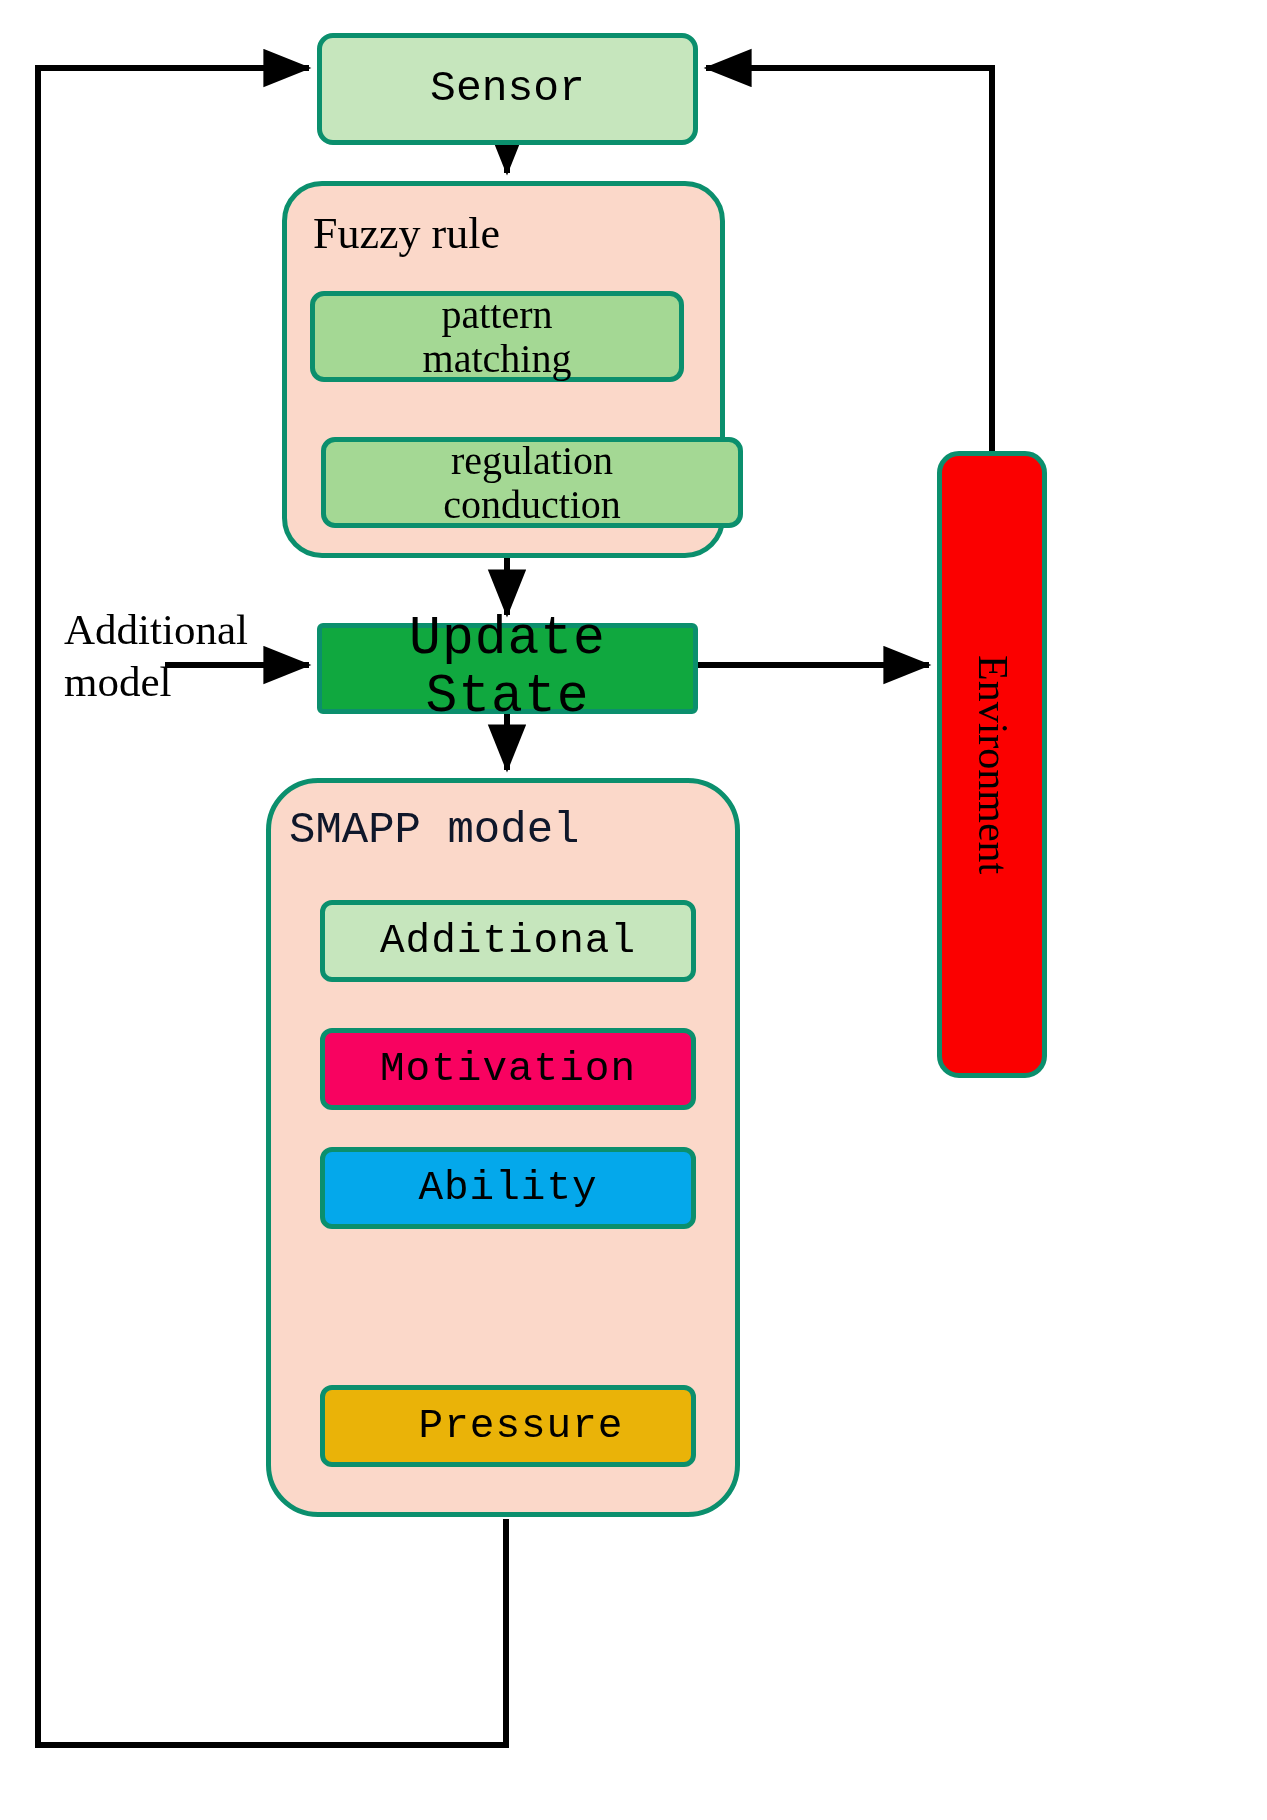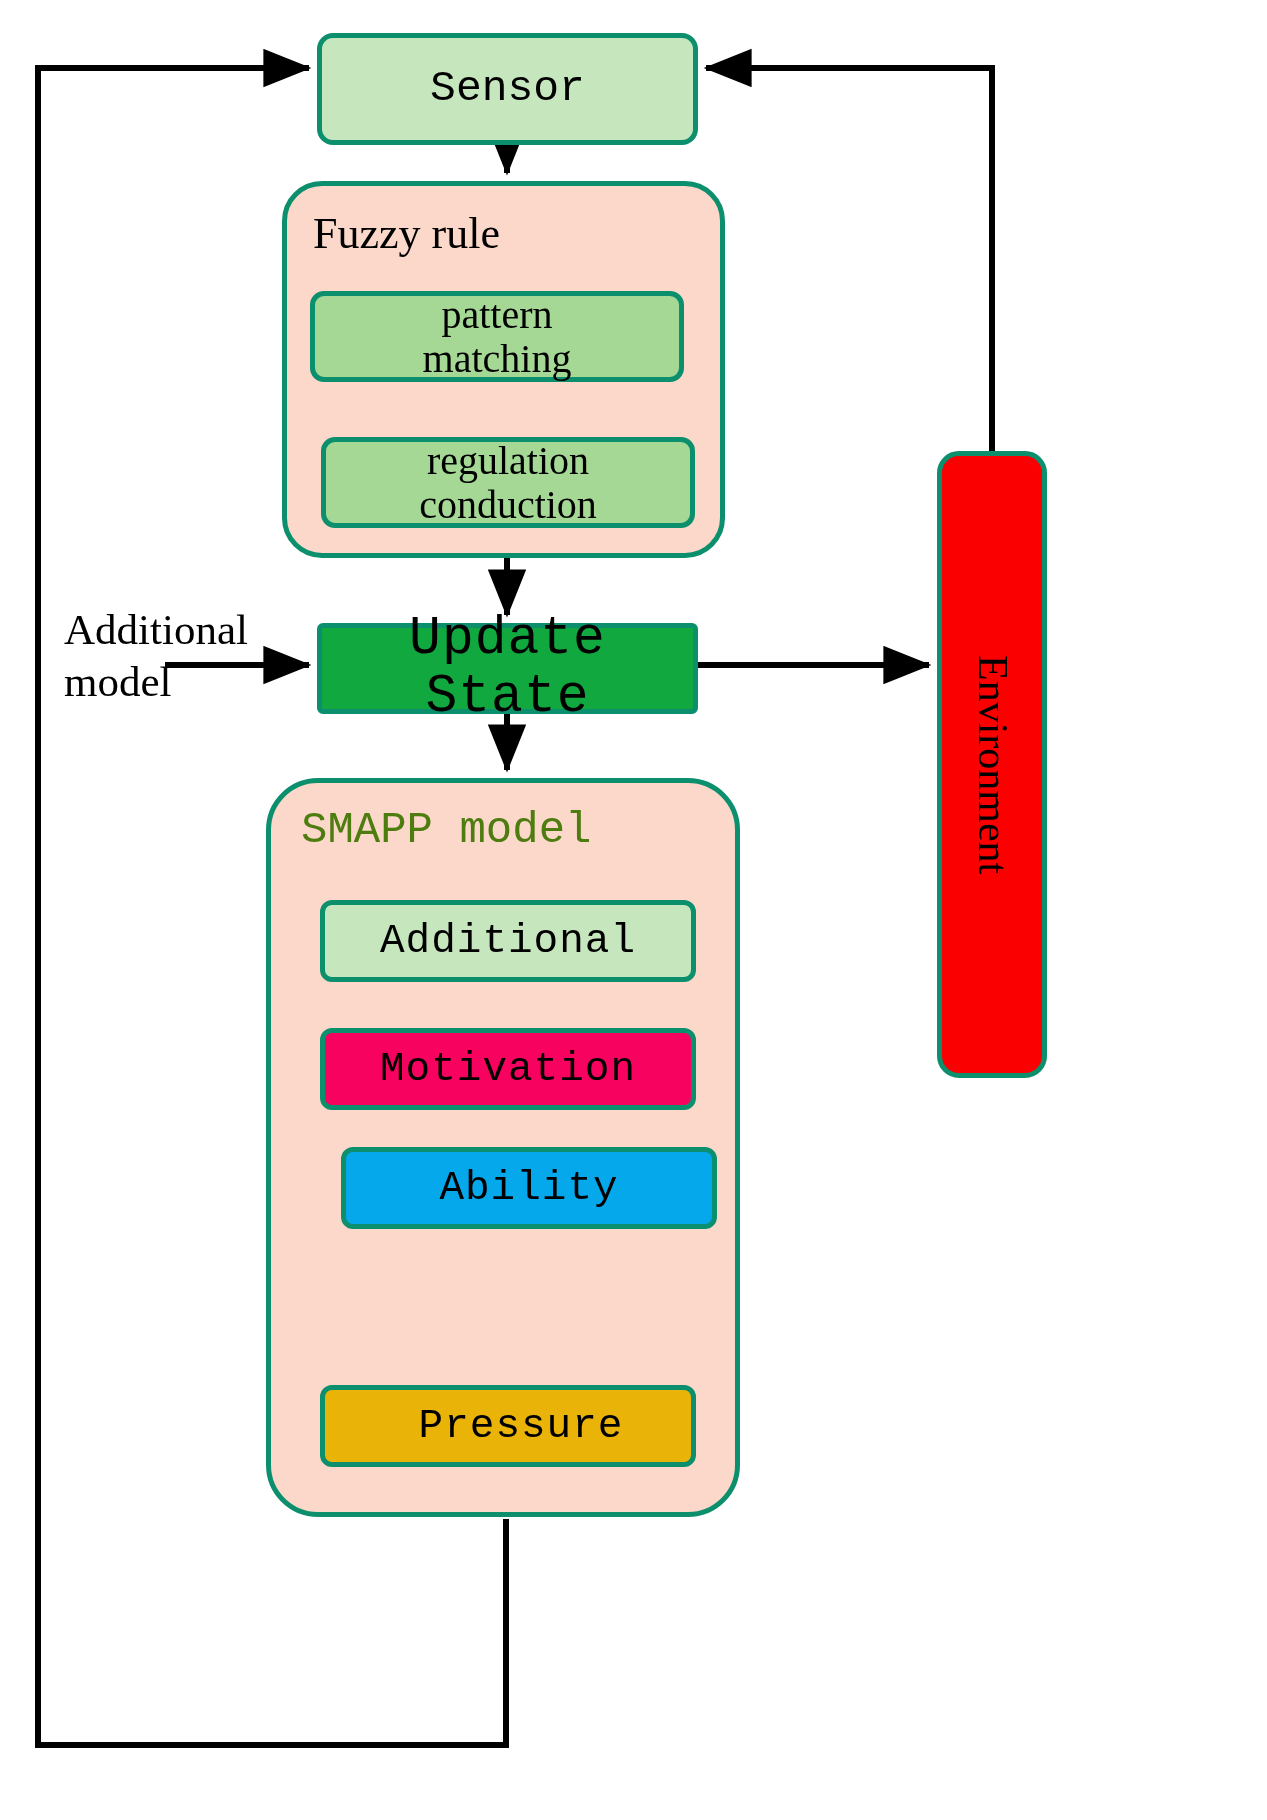--- a/index.html
+++ b/index.html
@@ -55,21 +55,21 @@
   }
 
   #pattern-matching-box {
     left: 310px; top: 291px; width: 374px; height: 91px;
     background: #a4d894;
     border-radius: 14px;
     font-size: 40px;
     flex-direction: column;
   }
   #regulation-conduction-box {
-    left: 321px; top: 437px; width: 374px; height: 91px;
+    left: 321px; top: 437px; width: 422px; height: 91px;
     background: #a4d894;
     border-radius: 14px;
     font-size: 40px;
     flex-direction: column;
   }
 
   #update-state-box {
     left: 317px; top: 623px; width: 381px; height: 91px;
     background: #10a83f;
     border-radius: 6px;
@@ -91,36 +91,36 @@
   }
 
   #smapp-model-group {
     left: 266px; top: 778px; width: 474px; height: 739px;
     background: #fbd8c9;
     border-radius: 52px;
     display: block;
   }
   #smapp-model-title {
     position: absolute;
-    left: 30px; top: 24px;
+    left: 18px; top: 24px;
     font-size: 44px;
     font-family: "Liberation Mono", monospace;
     white-space: nowrap;
-    color: #4d7c0f;
+    color: #0f172a;
   }
 
   .smapp-item {
     left: 320px; width: 376px; height: 82px;
     border-radius: 12px;
     font-size: 41px;
     letter-spacing: 1px;
   }
   #sentiment-box   { top: 900px;  background: #c6e6bd; }
   #motivation-box  { top: 1028px; background: #f80260; }
-  #ability-box     { top: 1147px; background: #04a8eb; margin-left: 21px; }
+  #ability-box     { top: 1147px; background: #04a8eb; }
   #personality-box { top: 1266px; background: #fbbb00; }
   #pressure-box    { top: 1385px; background: #f78ff6; }
 
   
   #additional-event-label {
     position: absolute;
     left: 64px; top: 604px;
     width: 230px;
     font-size: 43px;
     line-height: 1.22;

